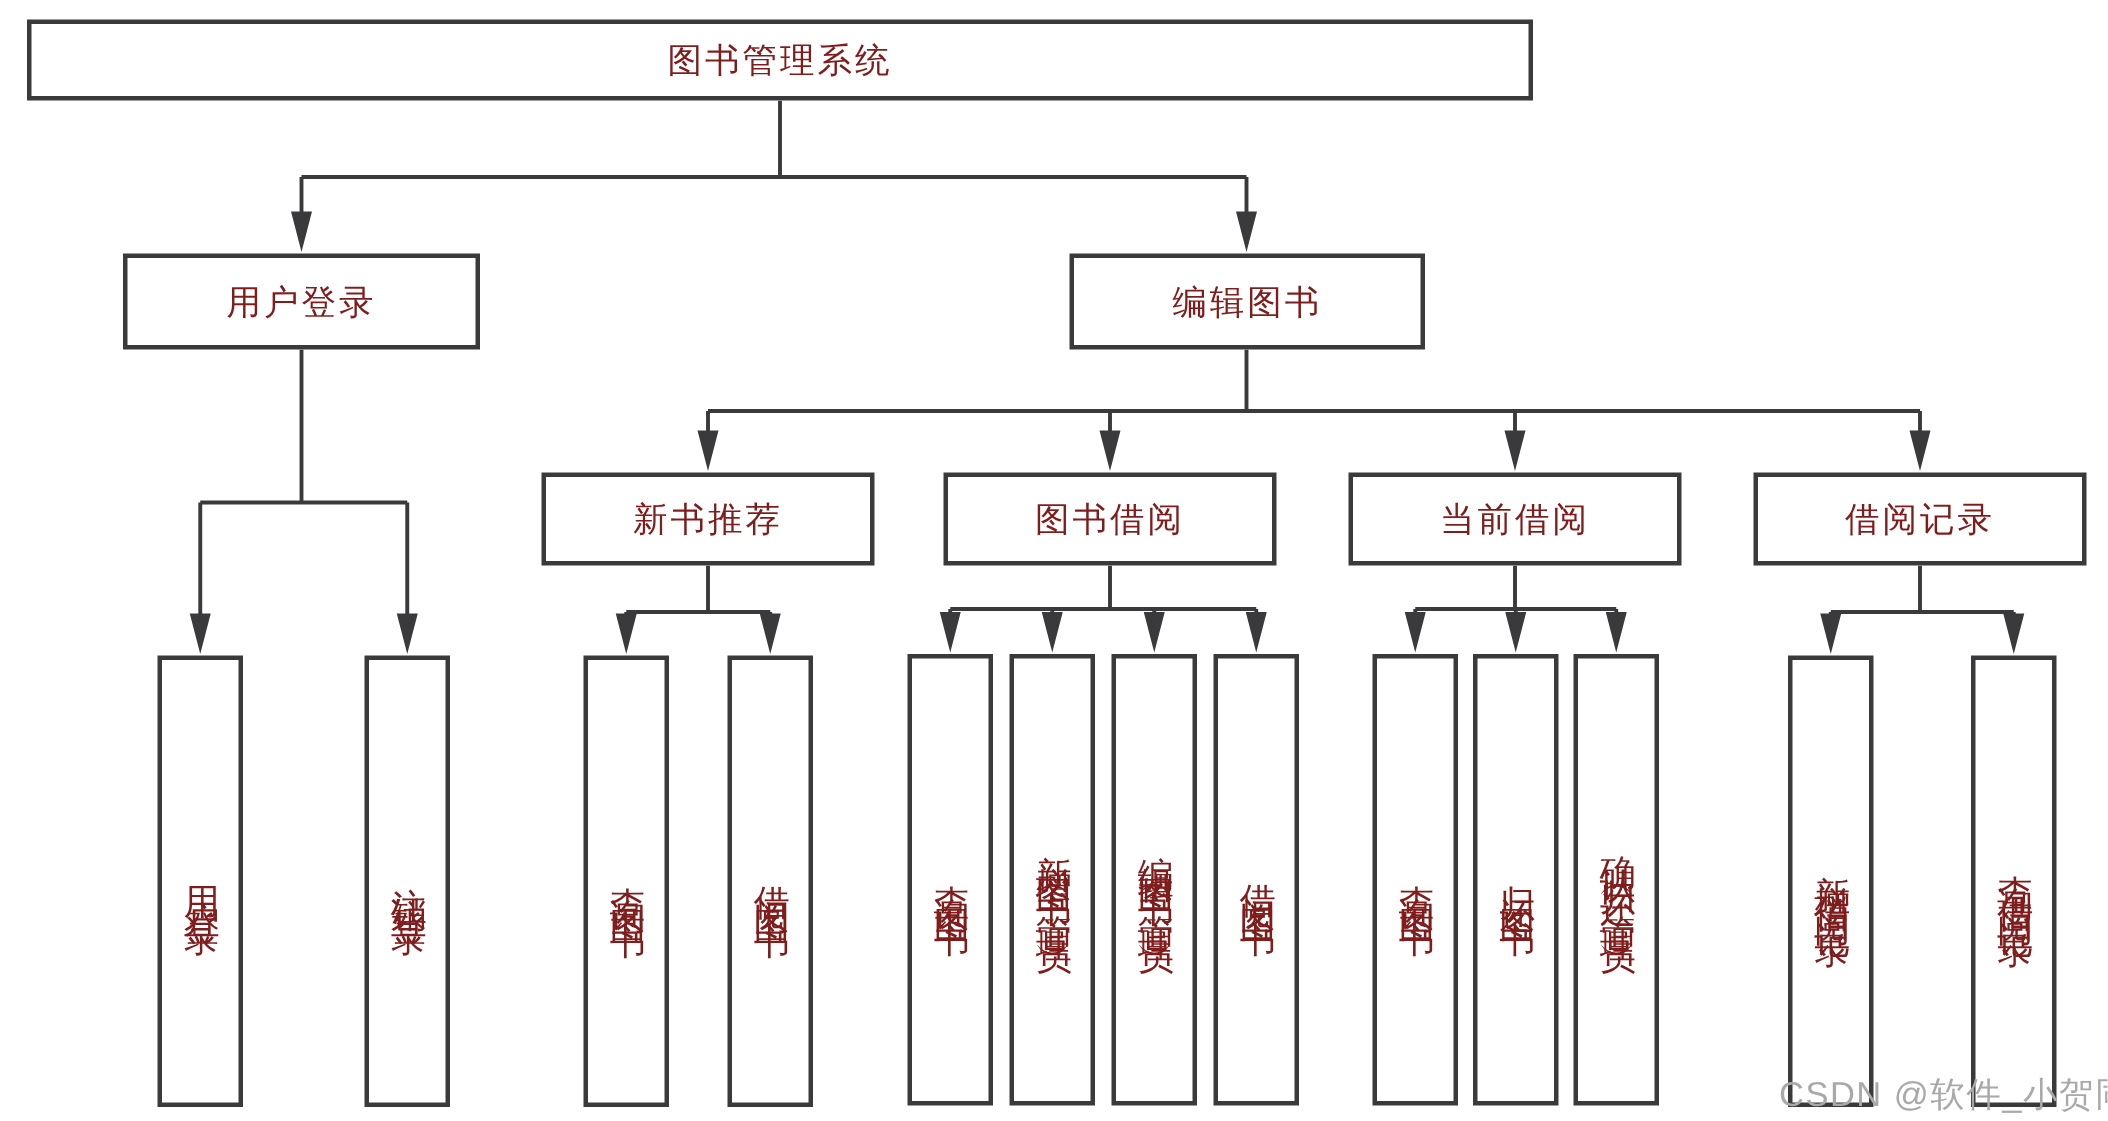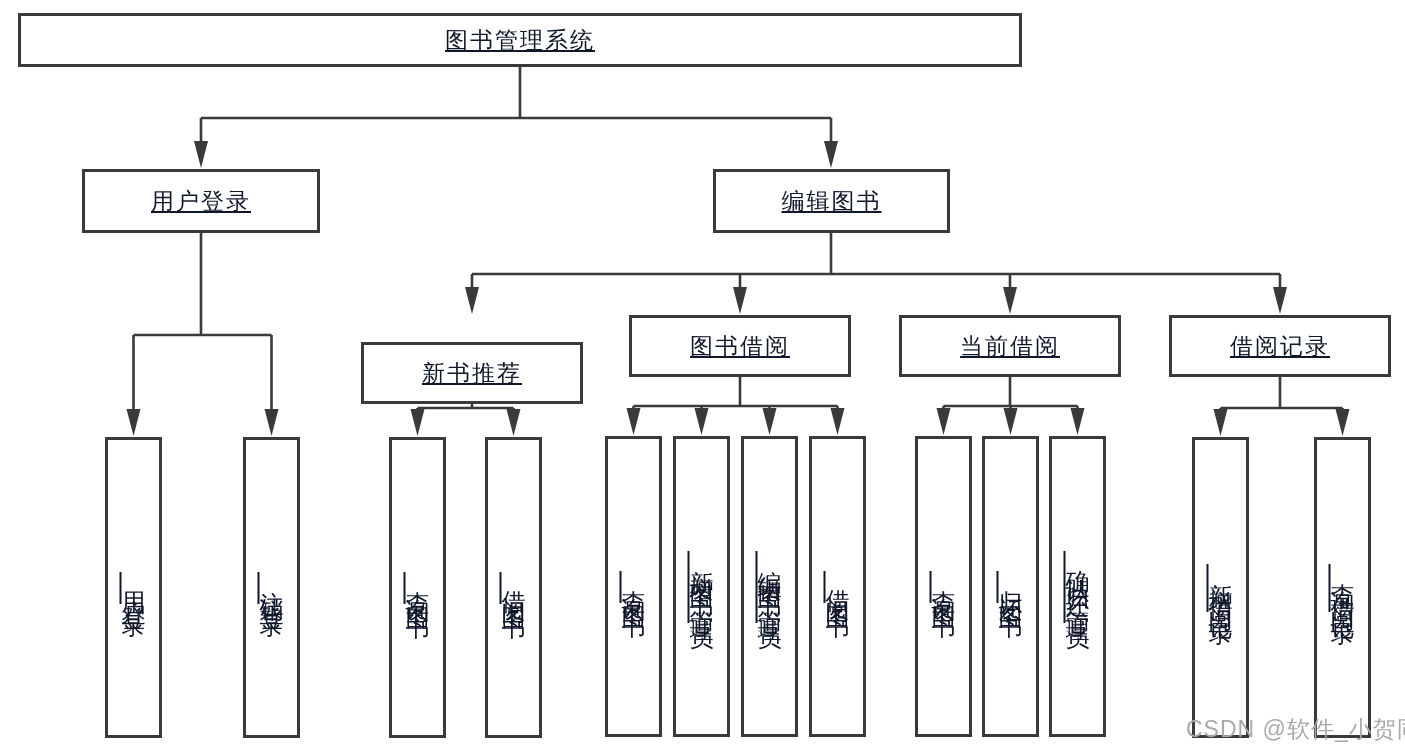--- a/index.html
+++ b/index.html
@@ -21,26 +21,25 @@
     pointer-events: none;
   }
   .node {
     position: absolute;
     box-sizing: border-box;
     border: 3px solid #3a3a3c;
     background: #ffffff;
     display: flex;
     align-items: center;
     justify-content: center;
-    color: #0f172a;
+    color: #7f1d1d;
     font-size: 23px;
     letter-spacing: 2px;
     z-index: 2;
     white-space: nowrap;
-    text-decoration: underline;
   }
   .leaf {
     writing-mode: vertical-rl;
     text-orientation: mixed;
     font-size: 24px;
     letter-spacing: 8px;
     white-space: normal;
     line-height: 1;
   }
   #watermark {
@@ -85,21 +84,21 @@
              M1070.5,408 L1084.5,408 L1077.5,435 Z
              M1213.5,409 L1227.5,409 L1220.5,436 Z
              M1335.5,409 L1349.5,409 L1342.5,436 Z"></path>
   </svg>
 
   <div class="node" style="left:18px; top:13px; width:1004px; height:54px;">图书管理系统</div>
 
   <div class="node" style="left:82px; top:169px; width:238px; height:64px;">用户登录</div>
   <div class="node" style="left:713px; top:169px; width:237px; height:64px;">编辑图书</div>
 
-  <div class="node" style="left:361px; top:315px; width:222px; height:62px;margin-top:27px;">新书推荐</div>
+  <div class="node" style="left:361px; top:315px; width:222px; height:62px;">新书推荐</div>
   <div class="node" style="left:899px; top:315px; width:222px; height:62px;">当前借阅</div>
   <div class="node" style="left:629px; top:315px; width:222px; height:62px;">图书借阅</div>
   <div class="node" style="left:1169px; top:315px; width:222px; height:62px;">借阅记录</div>
 
   <div class="node leaf" style="left:105px; top:437px; width:57px; height:301px;">用户登录</div>
   <div class="node leaf" style="left:243px; top:437px; width:57px; height:301px;">注销登录</div>
 
   <div class="node leaf" style="left:389px; top:437px; width:57px; height:301px;">查询图书</div>
   <div class="node leaf" style="left:485px; top:437px; width:57px; height:301px;">借阅图书</div>
 

